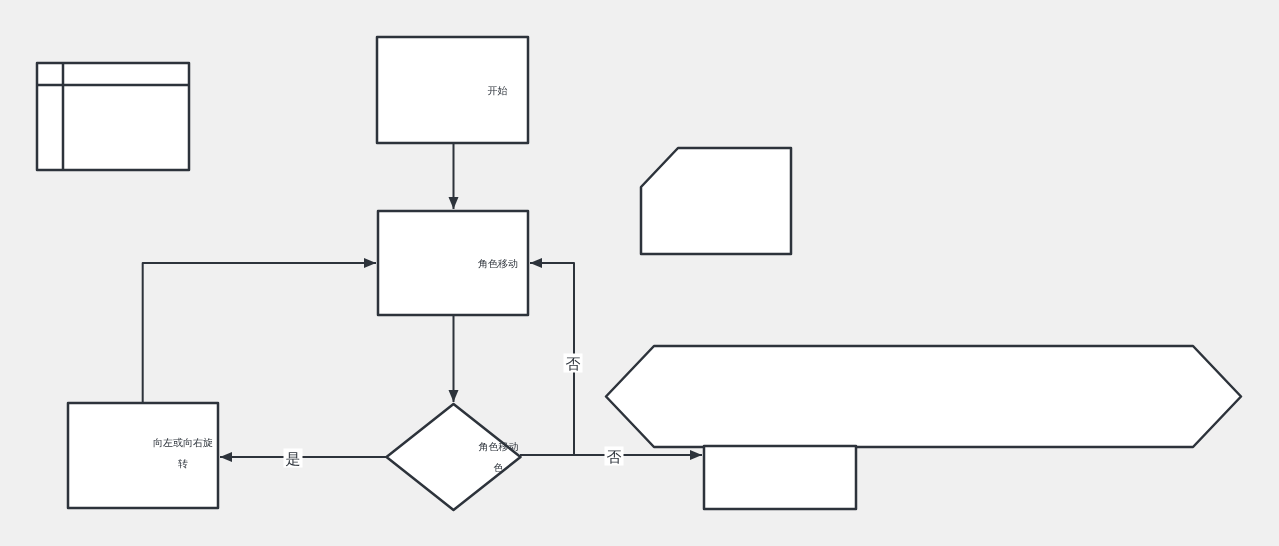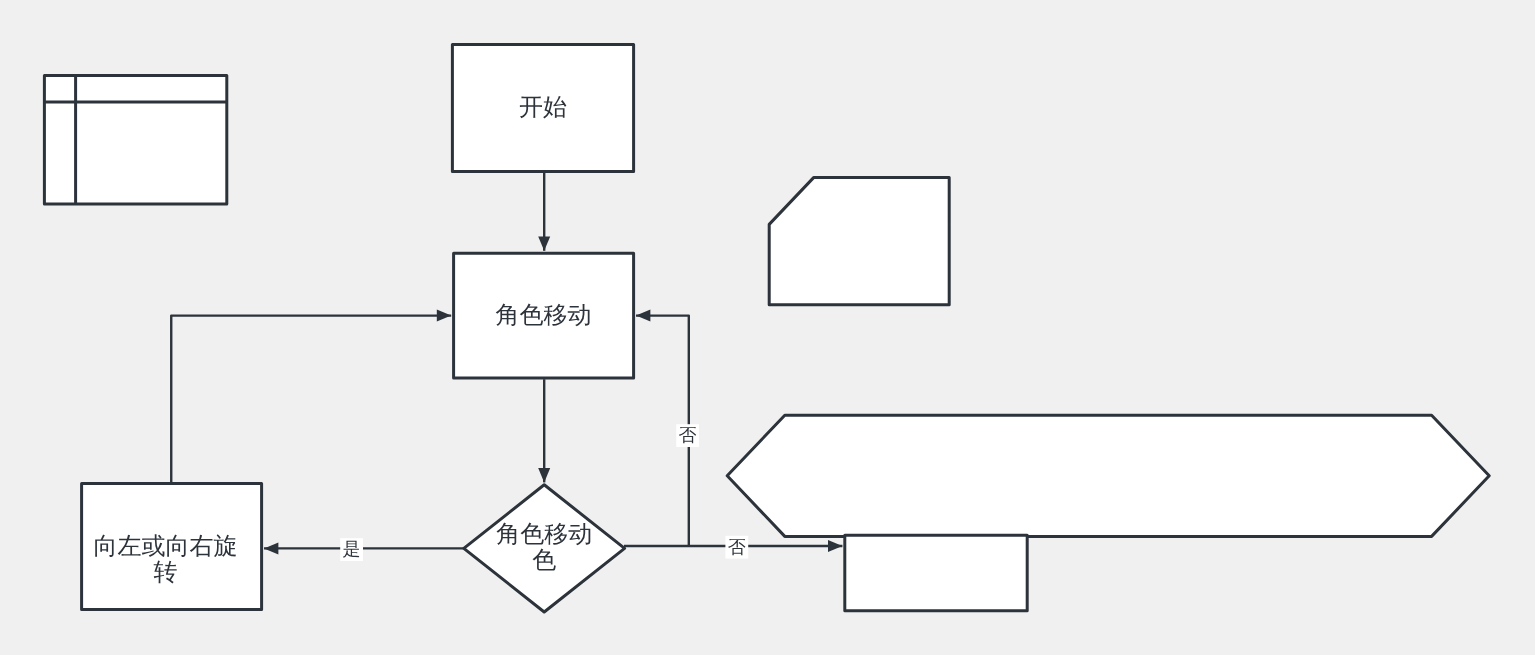--- a/index.html
+++ b/index.html
@@ -40,23 +40,24 @@
     stroke: none;
   }
   .node-label {
     position: absolute;
     display: flex;
     flex-direction: column;
     align-items: center;
     justify-content: center;
     text-align: center;
     color: var(--text, #2d333b);
-    font-size: 20px;
+    font-size: 10px;
     line-height: 21px;
     pointer-events: none;
+    padding-left: 45px;
   }
   .edge-label {
     position: absolute;
     transform: translate(-50%, -50%);
     background: var(--label_bg, #ffffff);
     color: var(--text, #2d333b);
     font-size: 15px;
     line-height: 19px;
     padding: 0 2px;
     white-space: nowrap;
@@ -114,21 +115,21 @@
 
   <div class="node-label" style="left:378px; top:211px; width:150px; height:104px;">
     <span>角色移动</span>
   </div>
 
   <div class="node-label" style="left:386px; top:404px; width:135px; height:106px;">
     <span>角色移动</span>
     <span>色</span>
   </div>
 
-  <div class="node-label" style="left:68px; top:414px; width:140px; height:105px;">
+  <div class="node-label" style="left:68px; top:400px; width:140px; height:105px;">
     <span>向左或向右旋</span>
     <span>转</span>
   </div>
 
   <div class="edge-label" style="left:293px; top:458px;">是</div>
 
   <div class="edge-label" style="left:614px; top:456px;">否</div>
 
   <div class="edge-label" style="left:573px; top:363px;">否</div>
 

